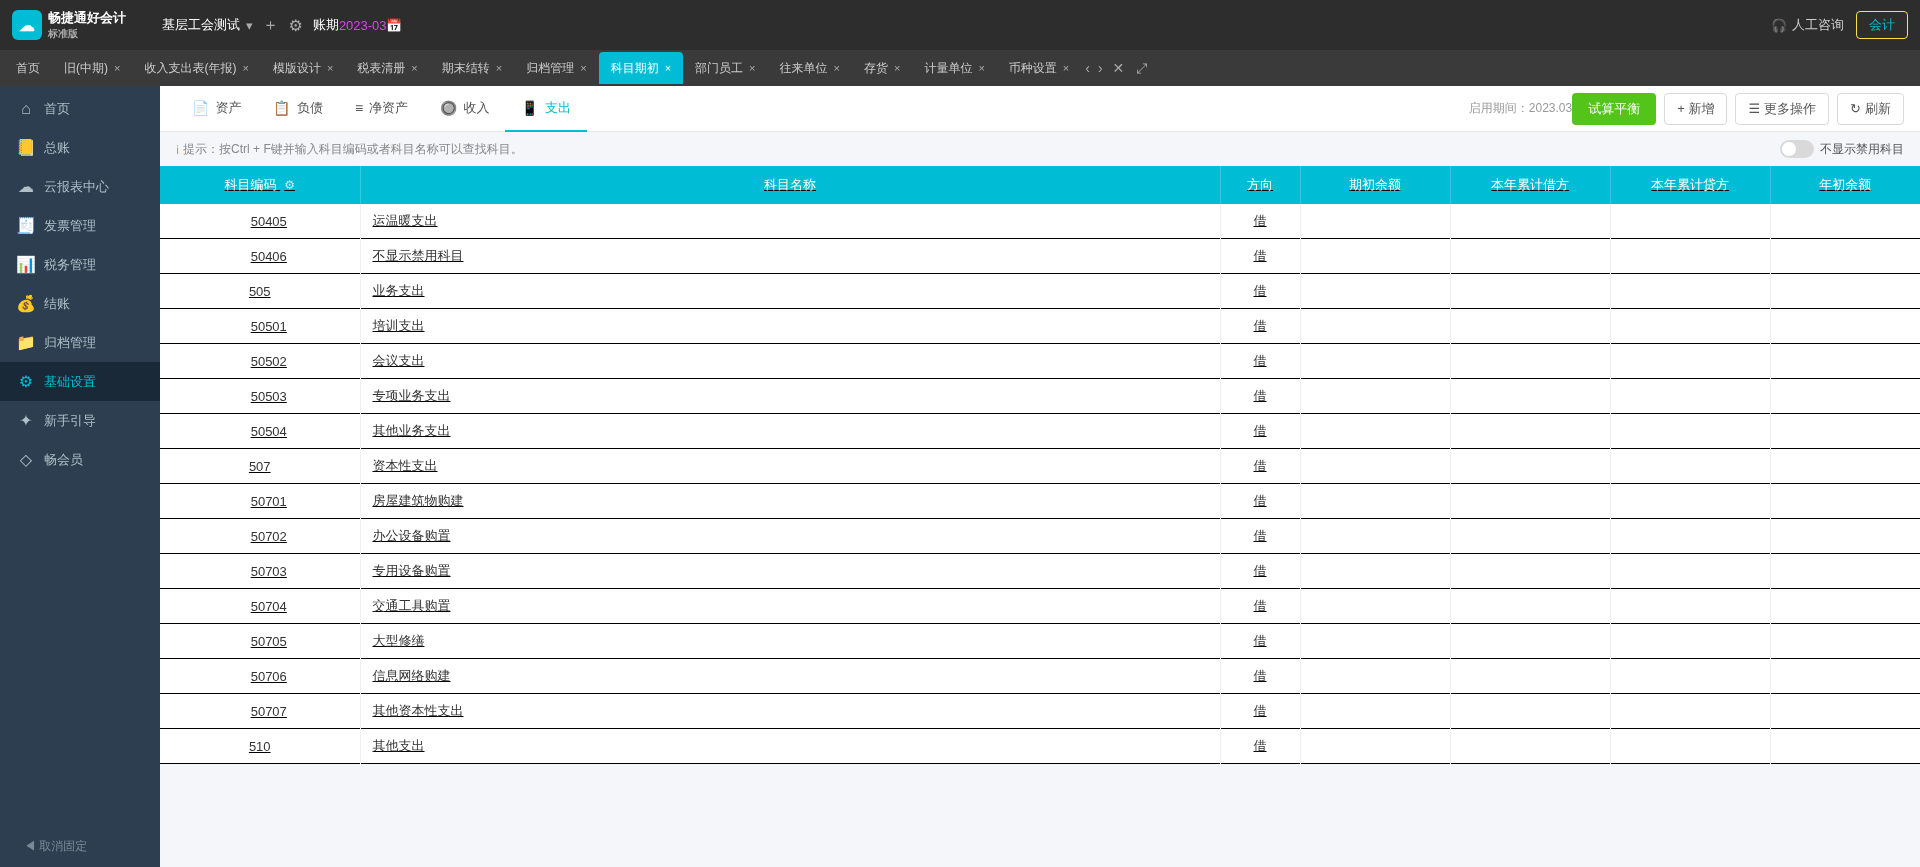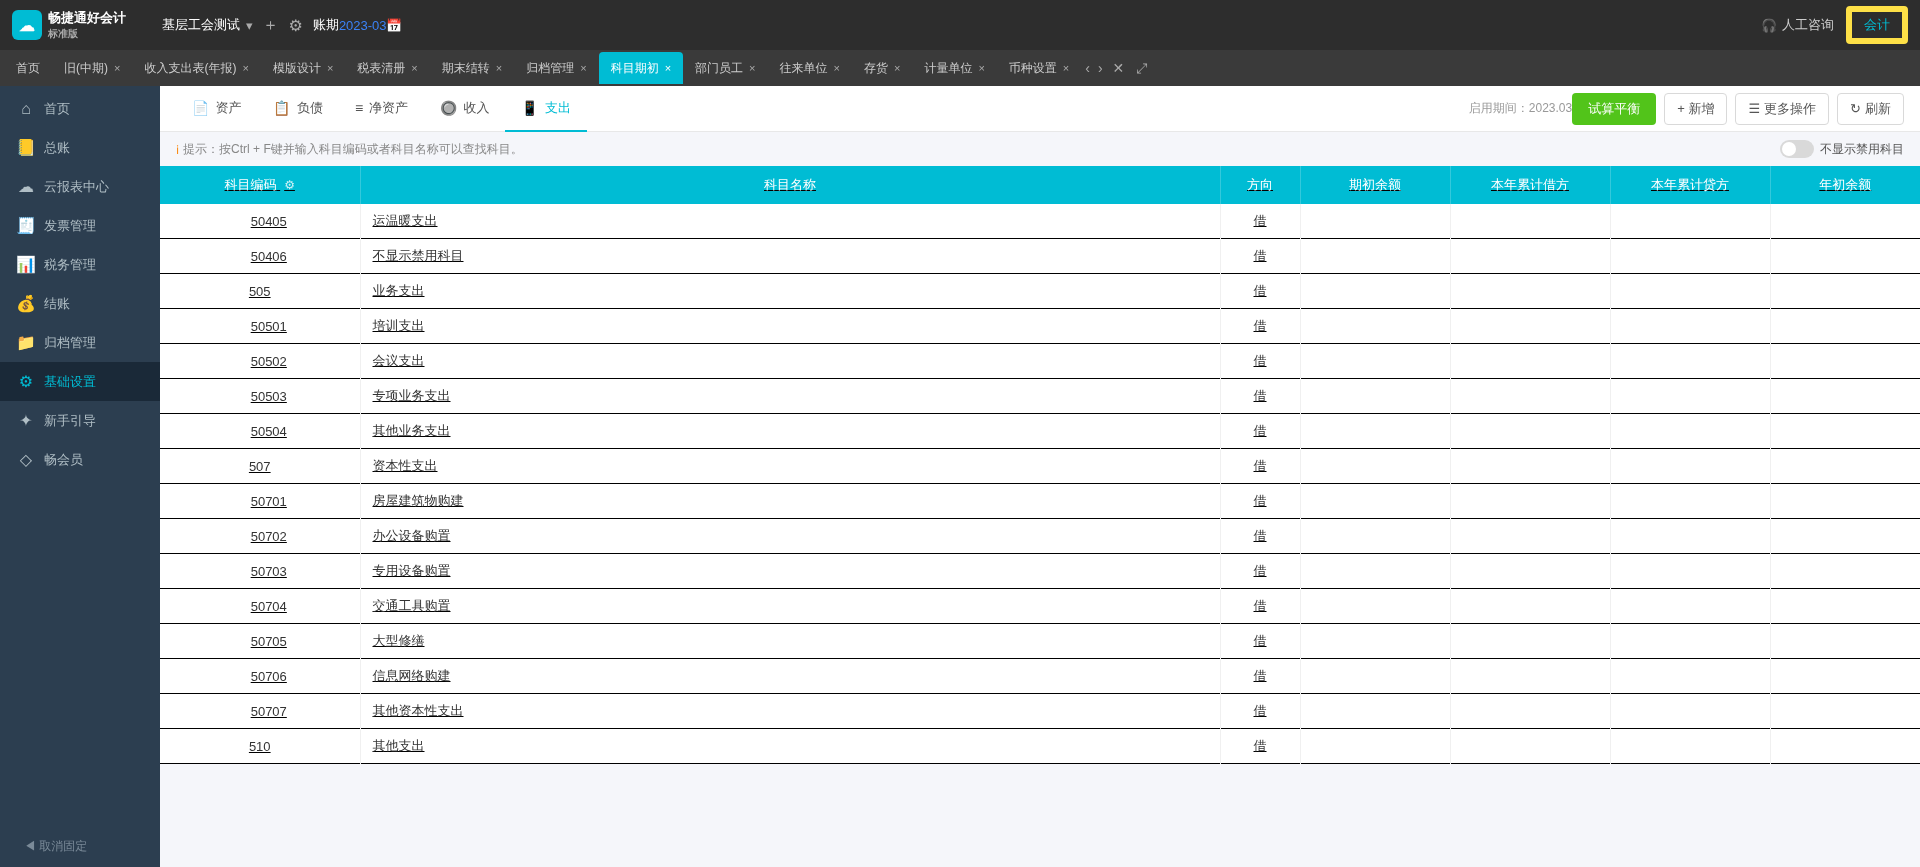--- a/index.html
+++ b/index.html
@@ -10,25 +10,25 @@
     .app-logo { display: flex; align-items: center; gap: 6px; color: #fff; font-size: 14px; font-weight: bold; min-width: 140px; }
     .app-logo .logo-icon { width: 30px; height: 30px; background: #00bcd4; border-radius: 6px; display: flex; align-items: center; justify-content: center; color: #fff; font-size: 16px; }
     .app-logo .logo-text { display: flex; flex-direction: column; }
     .app-logo .logo-name { font-size: 13px; color: #fff; }
     .app-logo .logo-sub { font-size: 10px; color: #aaa; }
     .header-project { display: flex; align-items: center; gap: 6px; color: #fff; font-size: 13px; }
     .header-project .dropdown-arrow { color: #aaa; }
     .header-add { color: #aaa; font-size: 16px; cursor: pointer; }
     .header-settings { color: #aaa; font-size: 16px; cursor: pointer; }
     .header-period { color: #fff; font-size: 13px; display: flex; align-items: center; gap: 0; }
-    .header-period .period-val { color: #3b82f6; }
+    .header-period .period-val { color: #d946ef; }
     .header-period .calendar-icon { color: #00bcd4; }
     .header-right { margin-left: auto; display: flex; align-items: center; gap: 12px; }
     .header-support { color: #ccc; font-size: 13px; display: flex; align-items: center; gap: 4px; cursor: pointer; }
-    .header-btn { border: 6px solid #fde047; color: #00bcd4; background: transparent; padding: 4px 12px; border-radius: 4px; cursor: pointer; font-size: 13px; }
+    .header-btn { border: 1px solid #fde047; color: #00bcd4; background: transparent; padding: 4px 12px; border-radius: 4px; cursor: pointer; font-size: 13px; }
 
     
     .tab-bar { height: 36px; background: #3a3a3a; display: flex; align-items: center; padding: 0 4px; gap: 0; flex-shrink: 0; overflow: hidden; }
     .tab-item { height: 32px; display: flex; align-items: center; padding: 0 12px; gap: 4px; color: #ccc; font-size: 12px; cursor: pointer; border-radius: 4px 4px 0 0; white-space: nowrap; }
     .tab-item.active { background: #00bcd4; color: #fff; }
     .tab-item .tab-close { color: #aaa; font-size: 11px; margin-left: 2px; }
     .tab-item.active .tab-close { color: #fff; }
     .tab-nav-btn { color: #aaa; font-size: 14px; cursor: pointer; padding: 0 4px; }
     .tab-close-all { color: #aaa; font-size: 14px; cursor: pointer; padding: 0 6px; }
     .tab-expand { color: #aaa; font-size: 14px; cursor: pointer; padding: 0 6px; }

